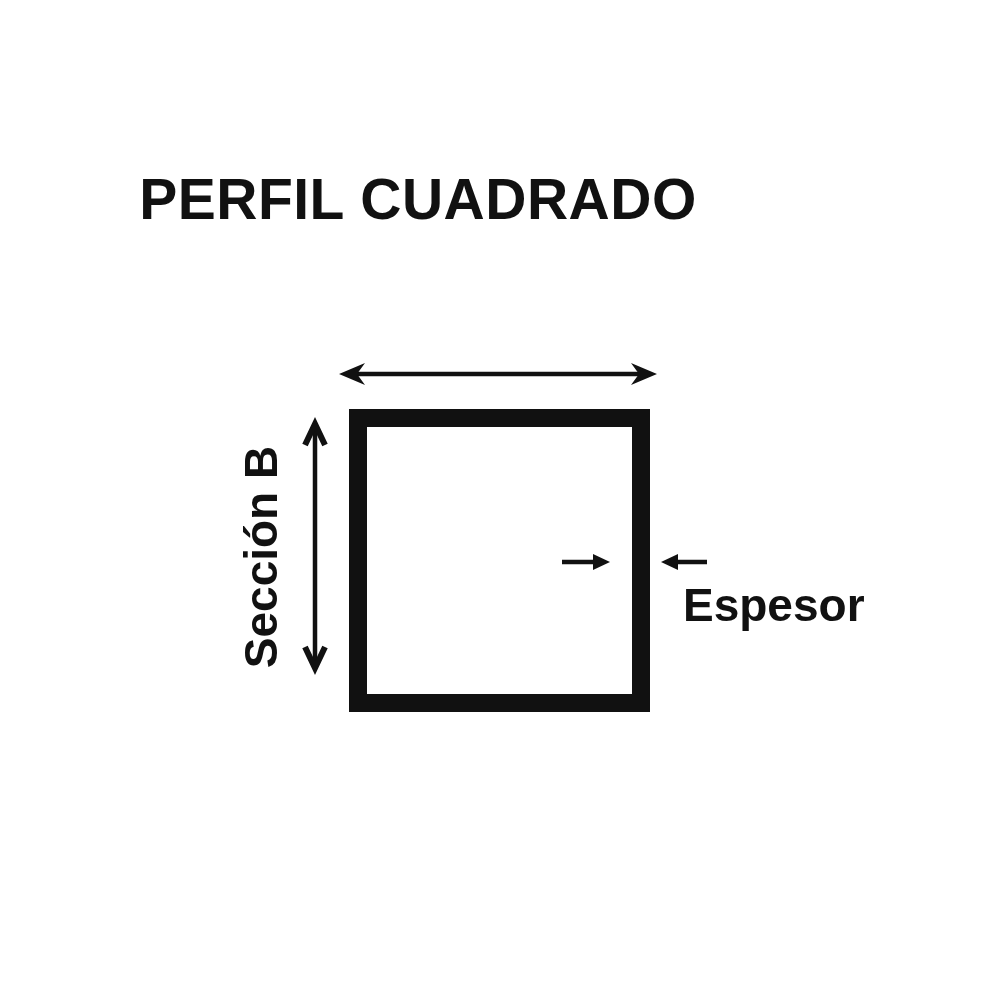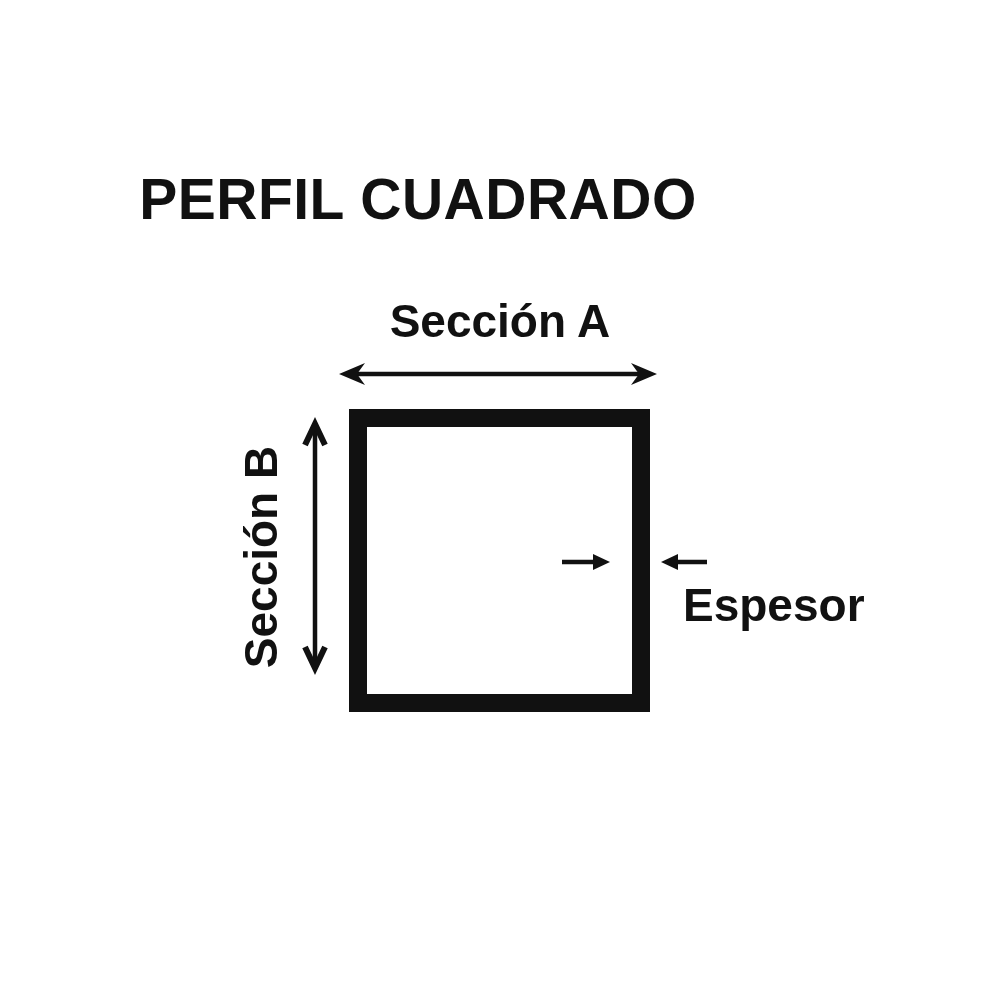--- a/index.html
+++ b/index.html
@@ -75,21 +75,20 @@
     display: block;
   }
 </style>
 </head>
 <body>
 
 <div class="canvas">
 
   <div class="title">PERFIL CUADRADO</div>
 
-  <div class="dim-label label-section-a">Sección A</div>
 
   <svg class="arrow" style="left:339px; top:362px;" width="318" height="24" viewBox="0 0 318 24">
     <line x1="10" y1="12" x2="308" y2="12" stroke="#111111" stroke-width="4.5"></line>
     <polygon points="0,12 26,1 18,12 26,23" fill="#111111"></polygon>
     <polygon points="318,12 292,1 300,12 292,23" fill="#111111"></polygon>
   </svg>
 
   <div class="square-profile"></div>
 
   <svg class="arrow" style="left:303px; top:421px;" width="24" height="250" viewBox="0 0 24 250">

